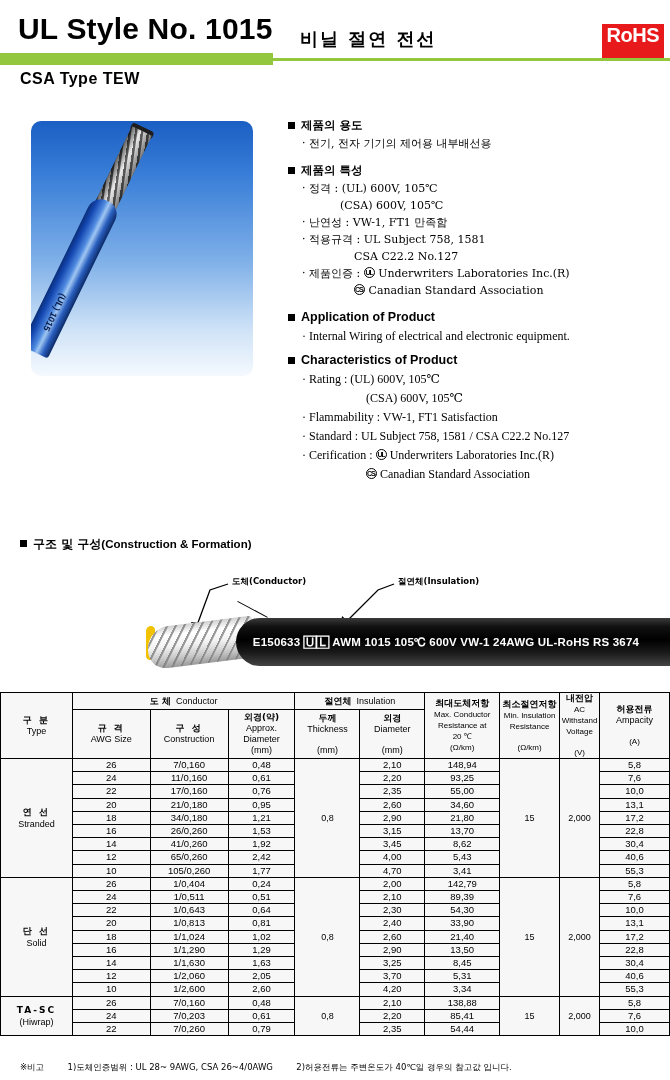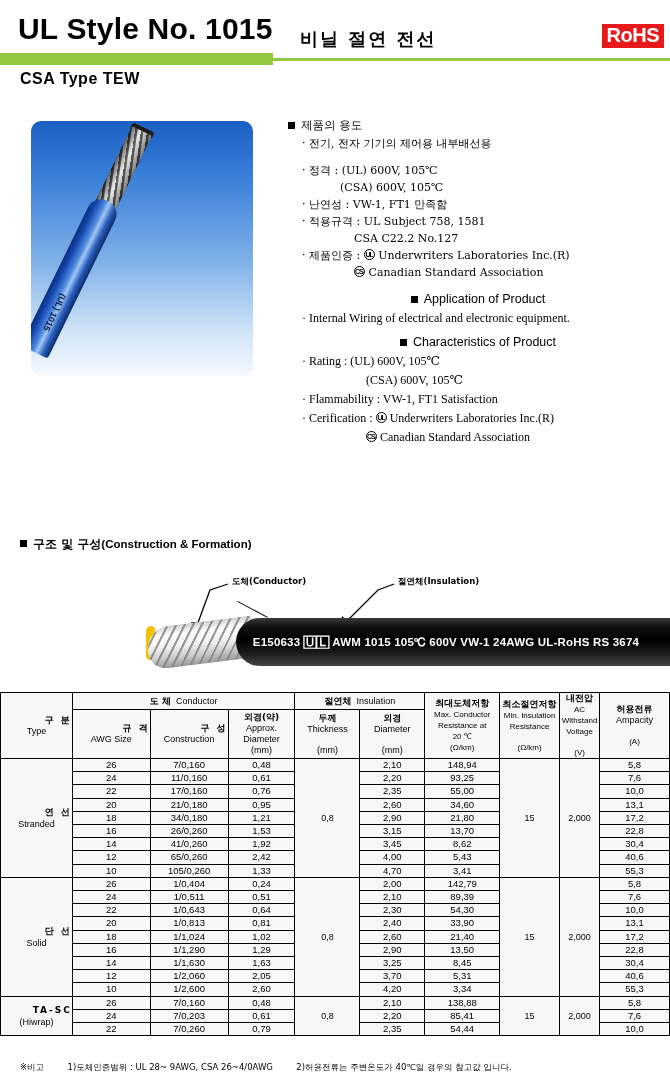--- a/index.html
+++ b/index.html
@@ -24,21 +24,21 @@
   .hdr-korean {
     position: absolute; left: 300px; top: 27px;
     font-size: 18px; font-weight: bold;
     font-family: "DejaVu Sans", sans-serif;
     letter-spacing: 2px;
   }
   .rohs {
     position: absolute; right: 6px; top: 24px;
     background: #e8191b; color: #ffffff;
     font-size: 20px; font-weight: bold;
-    padding: 0px 5px 1px 5px;
+    padding: 0px 5px 13px 5px;
     font-family: "Liberation Sans", sans-serif;
     letter-spacing: -0.5px;
     line-height: 23px;
   }
   .green-bar-thick {
     position: absolute; left: 0px; top: 53px;
     width: 273px; height: 12px; background: #93c83e;
   }
   .green-line-thin {
     position: absolute; left: 273px; top: 58px;
@@ -97,25 +97,25 @@
     width: 28px; text-align: center;
     color: #0b1c4a; font-size: 9px; font-weight: bold;
     transform: rotate(90deg);
     font-family: "Liberation Sans", sans-serif;
     white-space: nowrap;
   }
 
   
   .spec { position: absolute; left: 288px; top: 118px; width: 380px; }
   .sq-head {
-    font-size: 11.5px; font-weight: normal;
+    font-size: 11.5px; font-weight: bold;
     font-family: "DejaVu Sans", sans-serif;
     margin: 0 0 3px 0; line-height: 15px;
   }
-  .sq-head.en { font-family: "Liberation Sans", sans-serif; font-size: 12.5px; text-align: center; }
+  .sq-head.en { font-family: "Liberation Sans", sans-serif; font-size: 12.5px; }
   .sq-head .sq { display: inline-block; width: 7px; height: 7px; background: #000; margin-right: 6px; }
   .sl { margin: 0 0 2px 14px; font-size: 11px; line-height: 15px;
         font-family: "DejaVu Serif", serif; white-space: nowrap; }
   .sl.en { font-family: "Liberation Serif", "DejaVu Serif", serif; font-size: 12px; line-height: 17px; }
   .sl.ind { margin-left: 52px; }
   .sl.ind2 { margin-left: 66px; }
   .sl.ind3 { margin-left: 78px; }
   .gap { height: 10px; }
   .gap-sm { height: 6px; }
   .ulmark, .csamark {
@@ -183,21 +183,21 @@
     position: absolute; left: 0; top: 692px;
     width: 670px; border-collapse: collapse;
     font-size: 9px; font-family: "Liberation Sans", sans-serif;
     background: #f7f7f7;
   }
   table.spec-tbl th, table.spec-tbl td {
     border: 1px solid #000; text-align: center; padding: 0; background: #f7f7f7;
   }
   table.spec-tbl th { font-weight: normal; line-height: 11px; }
   .kr { font-family: "DejaVu Sans", sans-serif; font-weight: bold; font-size: 9px; }
-  .kr-sp { letter-spacing: 2px; text-align: right; }
+  .kr-sp { letter-spacing: 2px; }
   .en9 { font-family: "Liberation Sans", sans-serif; font-size: 9px; }
   .en8 { font-family: "Liberation Sans", sans-serif; font-size: 8px; }
   td.val { height: 12.2px; font-size: 9.5px; line-height: 12.2px; border-left: 1px solid #000; border-right: 1px solid #000; border-top: none; border-bottom: none; }
   td.grp { font-size: 9px; vertical-align: middle; }
   tr.first-of-grp td.val { border-top: none; }
   .sect-top td { border-top: 1.6px solid #000 !important; }
   .tbl-bottom td { border-bottom: 1.6px solid #000 !important; }
 
   .footnote {
     position: absolute; left: 20px; top: 1062px;
@@ -232,20 +232,23 @@
 
   <div class="spec">
 
     <div class="sq-head">
       <span class="sq"></span><span>제품의 용도</span>
     </div>
     <div class="sl">· 전기, 전자 기기의 제어용 내부배선용</div>
 
     <div class="gap"></div>
 
+    <div class="sq-head">
+      <span class="sq"></span><span>제품의 특성</span>
+    </div>
     <div class="sl">· 정격 : (UL)  600V, 105℃</div>
     <div class="sl ind">(CSA)  600V, 105℃</div>
     <div class="sl">· 난연성 : VW-1, FT1 만족함</div>
     <div class="sl">· 적용규격 : UL Subject 758, 1581</div>
     <div class="sl ind2">CSA C22.2 No.127</div>
     <div class="sl">
       <span>· 제품인증 :</span>
       <span class="ulmark">UL</span>
       <span>Underwriters Laboratories Inc.(R)</span>
     </div>
@@ -262,20 +265,21 @@
     <div class="sl en">· Internal Wiring of electrical and electronic equipment.</div>
 
     <div class="gap-sm"></div>
 
     <div class="sq-head en">
       <span class="sq"></span><span>Characteristics of Product</span>
     </div>
     <div class="sl en">· Rating : (UL)  600V, 105℃</div>
     <div class="sl en ind3">(CSA)  600V, 105℃</div>
     <div class="sl en">· Flammability : VW-1, FT1 Satisfaction</div>
+    <div class="sl en">· Standard : UL Subject 758, 1581 / CSA C22.2 No.127</div>
     <div class="sl en">
       <span>· Cerification :</span>
       <span class="ulmark">UL</span>
       <span>Underwriters Laboratories Inc.(R)</span>
     </div>
     <div class="sl en ind3">
       <span class="csamark">CSA</span>
       <span>Canadian Standard Association</span>
     </div>
   </div>
@@ -455,21 +459,21 @@
           <td class="val">12</td>
           <td class="val">65/0,260</td>
           <td class="val">2,42</td>
           <td class="val">4,00</td>
           <td class="val">5,43</td>
           <td class="val">40,6</td>
         </tr>
         <tr>
           <td class="val">10</td>
           <td class="val">105/0,260</td>
-          <td class="val">1,33</td>
+          <td class="val">1,77</td>
           <td class="val">4,70</td>
           <td class="val">3,41</td>
           <td class="val">55,3</td>
         </tr>
         <tr class="sect-top first-of-grp">
           <td class="val grp" rowspan="9">
             <div class="kr kr-sp">단 선</div>
             <div class="en9">Solid</div>
           </td>
           <td class="val">26</td>

